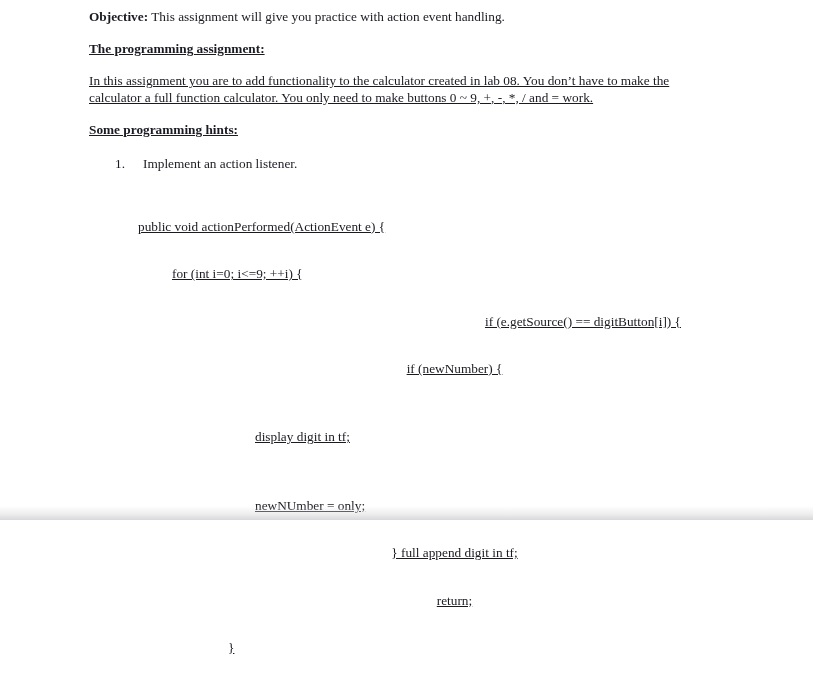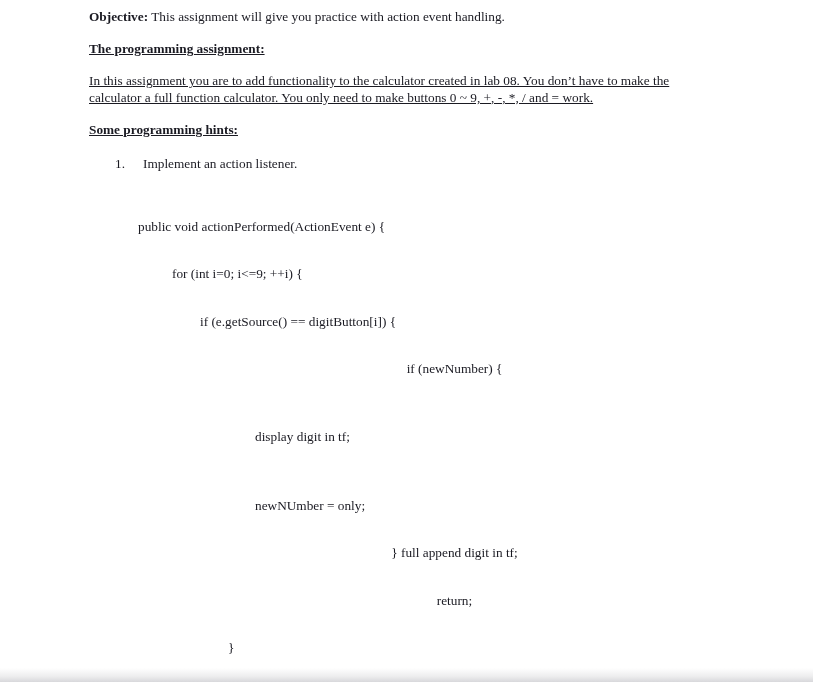--- a/index.html
+++ b/index.html
@@ -12,21 +12,21 @@
     height: 682px;
     overflow: hidden;
     font-family: "Liberation Serif", "DejaVu Serif", serif;
     color: #1a1a22;
     -webkit-font-smoothing: antialiased;
   }
 
   .page {
     position: relative;
     width: 813px;
-    height: 682px;
+    height: 520px;
     background: #ffffff;
     box-sizing: border-box;
   }
 
   .page-body {
     position: absolute;
     left: 89px;
     top: 9px;
     width: 592px;
   }
@@ -73,26 +73,27 @@
     margin-top: 15px;
     margin-left: 49px;
     font-family: "Liberation Serif", "DejaVu Serif", serif;
     font-size: 13.3px;
     line-height: 15.8px;
     white-space: pre;
   }
   .code-line {
     white-space: pre;
     min-height: 15.8px;
+    text-decoration: underline;
   }
 
   
   .i0  { padding-left: 0px;   }
   .i1  { padding-left: 34px;  }
-  .i2  { padding-left: 62px;  }
+  .i2  { padding-left: 62px; text-align: right;  }
   .i3  { padding-left: 90px; text-align: center;  }
   .i4  { padding-left: 117px; margin-top: 21px; }
   .i1b { padding-left: 48px;  }
   .i2b { padding-left: 90px;  }
 
   
   .page-edge {
     position: absolute;
     left: 0;
     right: 0;

